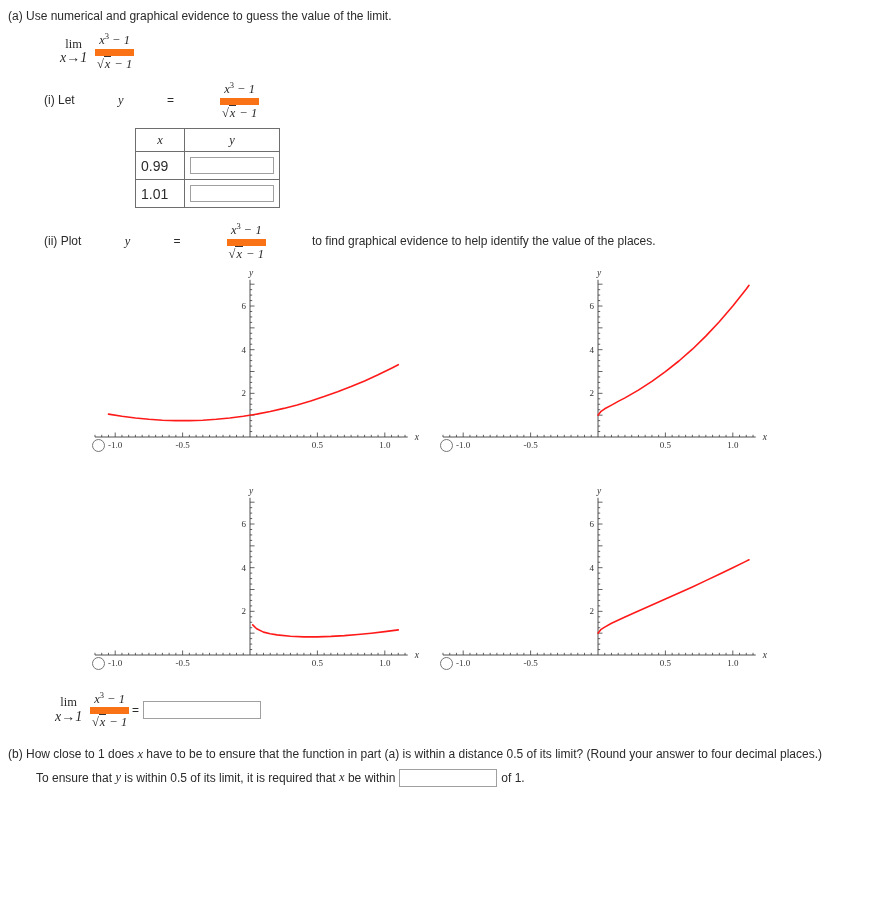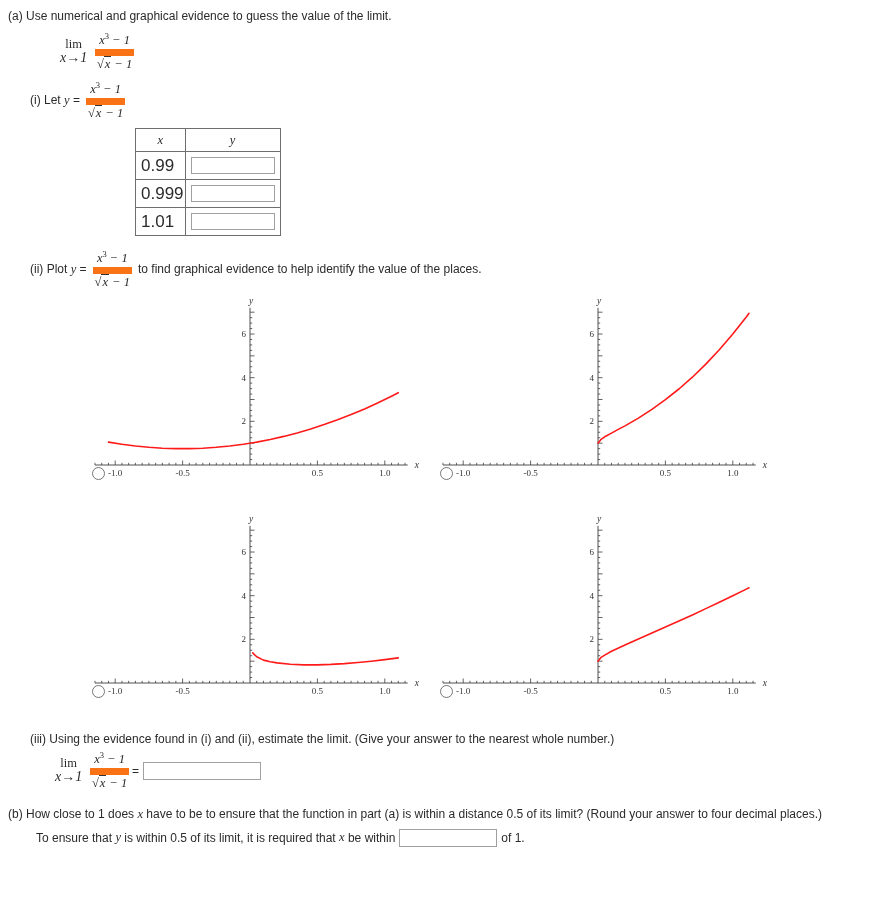--- a/index.html
+++ b/index.html
@@ -3,21 +3,21 @@
 <meta charset="utf-8">
 <style>
   html,body { margin:0; padding:0; background:#ffffff; }
   body {
     width:880px; height:899px; overflow:hidden; box-sizing:border-box;
     padding:8px 8px 0 8px;
     font-family:"Liberation Sans", sans-serif;
     font-size:12px; color:#2b2b2b;
   }
   .line { line-height:1.35; }
-  .indent-1 { margin-left:22px; }
+  .indent-1 { margin-left:36px;gap:40px; }
   .with-frac { display:flex; align-items:center; flex-wrap:nowrap; }
   .with-frac > span, .with-frac > i { white-space:pre; }
 
   
   .mvar { font-family:"Liberation Serif", serif; font-style:italic; font-size:12.5px; }
   .lim { display:inline-flex; flex-direction:column; align-items:center;
          font-family:"Liberation Serif", serif; font-size:12.5px; line-height:1.05; margin-right:5px; }
   .lim .lim-sub { font-size:14px; font-style:italic; margin-top:0; }
   .frac { display:inline-flex; flex-direction:column; align-items:center; vertical-align:middle;
           font-family:"Liberation Serif", serif; font-size:12.5px; line-height:1.15; margin:0 3px; }
@@ -27,21 +27,21 @@
   .rad-arg { border-top:1px solid #333; padding:0 1px; font-style:italic; }
   .formula-row { display:flex; align-items:center; }
   .formula-a { margin:8px 0 0 52px; }
 
   
   .value-table { border-collapse:collapse; margin:8px 0 0 127px; }
   .value-table th, .value-table td { border:1px solid #6e6e6e; }
   .value-table th { width:46px; height:20px; font-family:"Liberation Serif", serif;
                     font-style:italic; font-weight:normal; font-size:12.5px; text-align:center; }
   .value-table th.yh { width:92px; }
-  .value-table td.xval { height:25px; padding-left:5px; font-size:17px; }
+  .value-table td.xval { height:25px; padding-left:5px; font-size:14px; }
   .value-table td.yval { text-align:center; }
   .cell-input { width:78px; height:15px; border:1px solid #a0a0a0; font-size:11px; padding:0 2px; }
 
   
   .graphs { display:grid; grid-template-columns:332px 332px; column-gap:16px; row-gap:18px;
             margin:8px 0 0 82px; }
   .graph-cell { position:relative; width:332px; height:200px; }
   .graph-cell svg { display:block; }
   .plot-radio { position:absolute; left:2px; top:170px; width:13px; height:13px; margin:0; }
   .tick-label { font-family:"Liberation Serif", serif; font-size:9px; fill:#333; }
@@ -84,24 +84,20 @@
   <table class="value-table">
     <thead>
       <tr>
         <th>x</th>
         <th class="yh">y</th>
       </tr>
     </thead>
     <tbody>
       <tr>
         <td class="xval">0.99</td>
-        <td class="yval"><input type="text" class="cell-input" value="" style=""></td>
-      </tr>
-      <tr>
-        <td class="xval">0.999</td>
         <td class="yval"><input type="text" class="cell-input" value="" style=""></td>
       </tr>
       <tr>
         <td class="xval">1.01</td>
         <td class="yval"><input type="text" class="cell-input" value="" style=""></td>
       </tr>
     </tbody>
   </table>
 
   <div class="line indent-1 with-frac" style="margin-top:14px;">
@@ -472,21 +468,20 @@
           <text x="156" y="83.68" text-anchor="end" class="tick-label">4</text>
           <text x="156" y="40.02000000000001" text-anchor="end" class="tick-label">6</text>
           <text x="324.716" y="171" class="axis-label">x</text>
           <text x="161" y="6.824000000000012" text-anchor="middle" class="axis-label">y</text>
           <polyline points="160.0,146.2 162.7,142.7 166.7,140.1 173.5,136.3 187.0,130.0 200.4,124.1 213.9,118.0 227.4,112.1 240.9,106.0 254.4,99.9 267.8,93.6 281.3,87.2 294.8,80.7 308.3,74.1 311.0,72.8" fill="none" stroke="#ff1a1a" stroke-width="1.6" stroke-linecap="round" stroke-linejoin="round"></polyline>
         </svg>
       <input type="radio" name="plot-choice" class="plot-radio" style="">
     </div>
   </div>
 
-  <div class="line indent-1 part-iii-text">(iii) Using the evidence found in (i) and (ii), estimate the limit. (Give your answer to the nearest whole number.)</div>
 
   <div class="formula-row formula-iii">
     <span class="lim">
         <span>lim</span>
         <span class="lim-sub">x→1</span>
       </span>
     <span class="frac">
         <span class="num"><span>x</span><sup class="exp">3</sup><span> − 1</span></span>
         <span class="den"><span>√</span><span class="rad-arg">x</span><span> − 1</span></span>
       </span>

